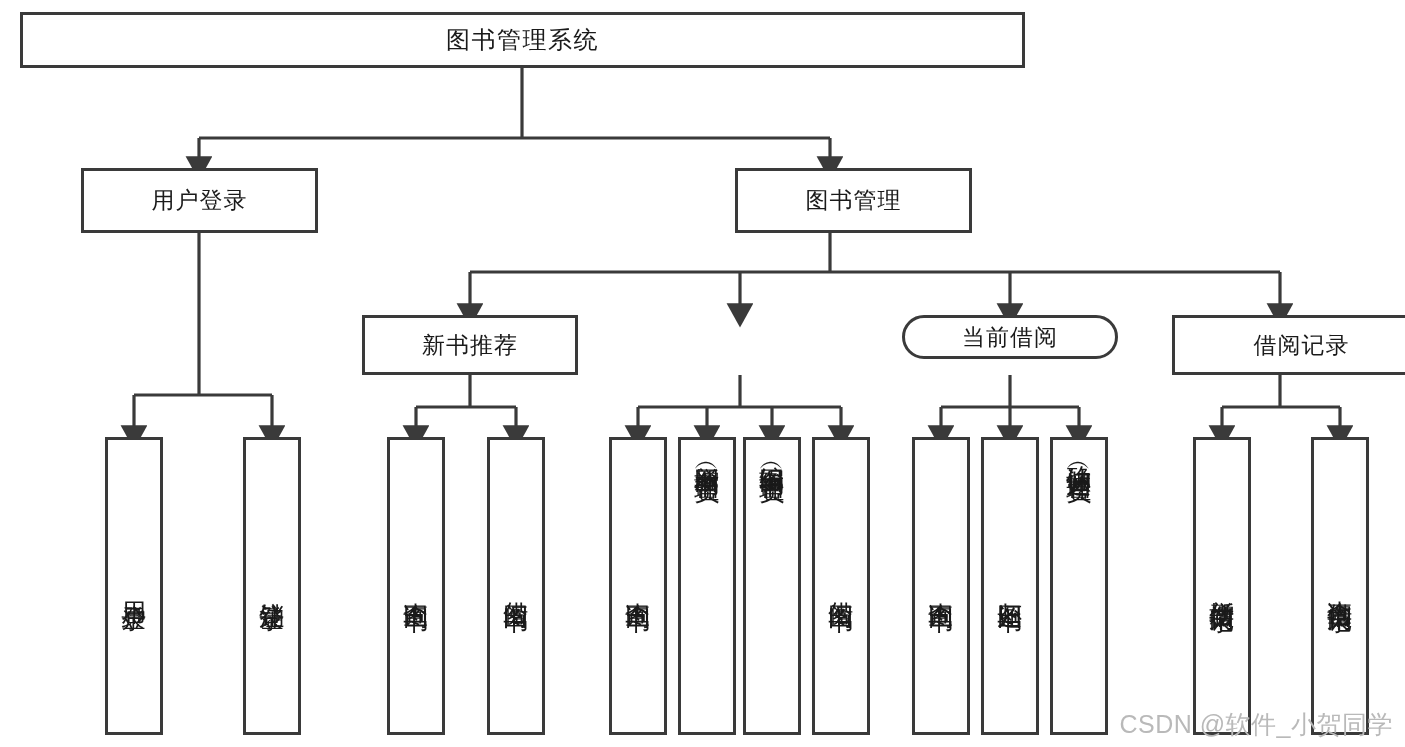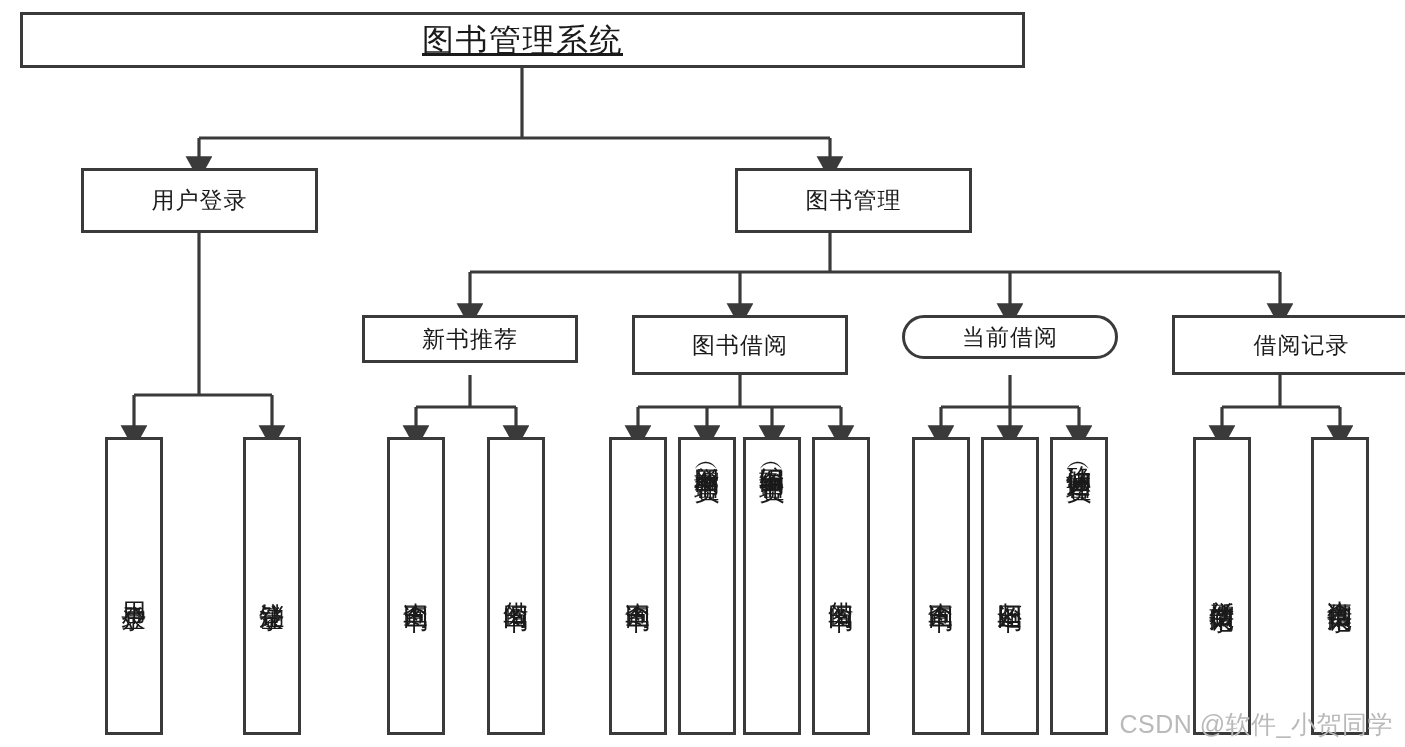--- a/index.html
+++ b/index.html
@@ -34,23 +34,22 @@
     justify-content: center;
     color: #1a1a1a;
   }
   .node-horizontal .node-label {
     font-size: 23px;
     line-height: 1.15;
     letter-spacing: 1px;
     white-space: nowrap;
   }
   .node-root .node-label {
-    font-size: 32px;
+    font-size: 24px;
     letter-spacing: 1.5px;
-    text-decoration: underline;
   }
   .node-vertical {
     align-items: flex-start;
     justify-content: center;
     padding-top: 6px;
   }
   .node-vertical .node-label {
     writing-mode: vertical-rl;
     text-orientation: upright;
     font-size: 25px;
@@ -145,25 +144,22 @@
     <span class="node-label">图书管理系统</span>
   </div>
 
   <div class="node-box node-horizontal" style="left:81px; top:168px; width:237px; height:65px;">
     <span class="node-label">用户登录</span>
   </div>
   <div class="node-box node-horizontal" style="left:711px; top:168px; width:237px; height:65px;margin-left:24px;">
     <span class="node-label">图书管理</span>
   </div>
 
-  <div class="node-box node-horizontal" style="left:362px; top:315px; width:216px; height:48px;">
+  <div class="node-box node-horizontal" style="left:362px; top:315px; width:216px; height:60px;">
     <span class="node-label">新书推荐</span>
-  </div>
-  <div class="node-box node-horizontal" style="left:632px; top:315px; width:216px; height:60px;">
-    <span class="node-label">图书借阅</span>
   </div>
   <div class="node-box node-horizontal" style="left:902px; top:315px; width:216px; height:44px;border-radius:23px;">
     <span class="node-label">当前借阅</span>
   </div>
   <div class="node-box node-horizontal" style="left:1172px; top:315px; width:259px; height:60px;">
     <span class="node-label">借阅记录</span>
   </div>
 
   <div class="node-box node-vertical vtext-center" style="left:105px; top:437px; width:58px; height:298px;">
     <span class="node-label">用户登录</span>

